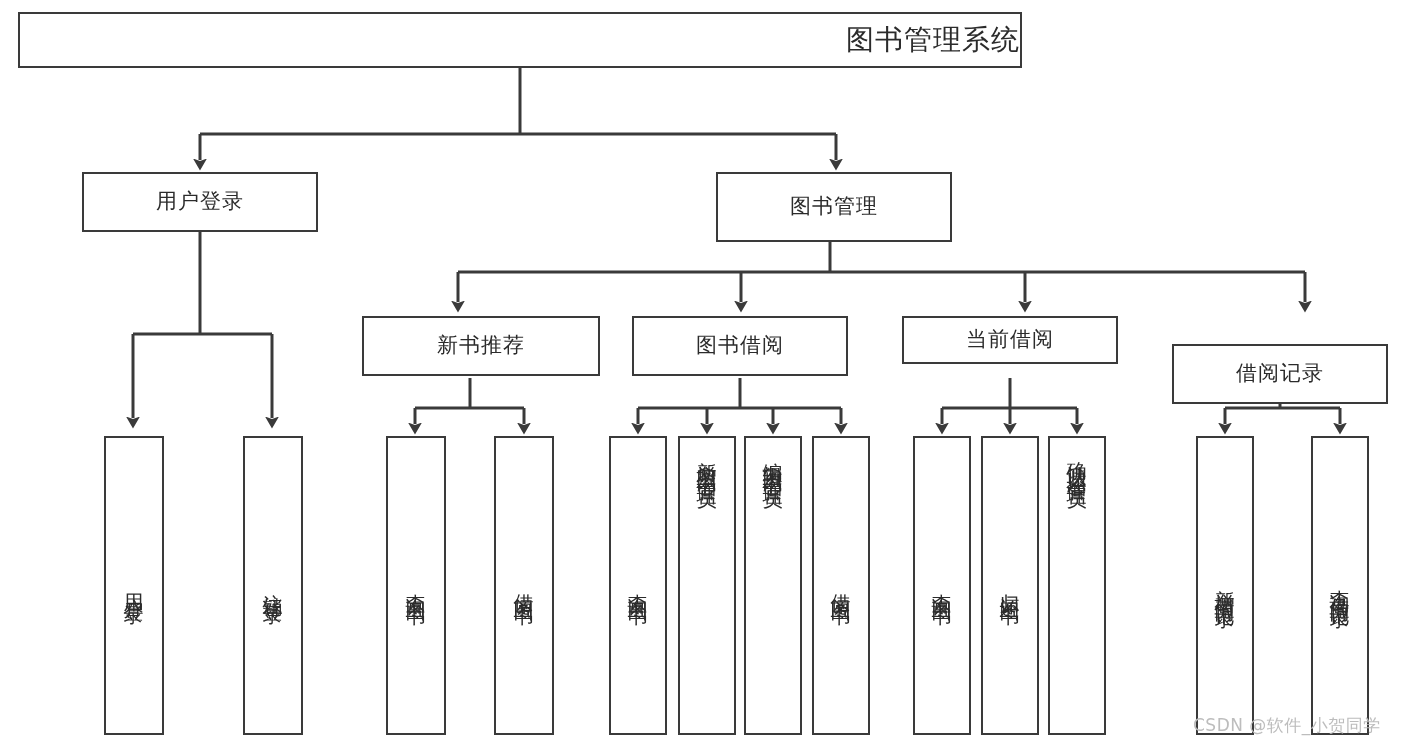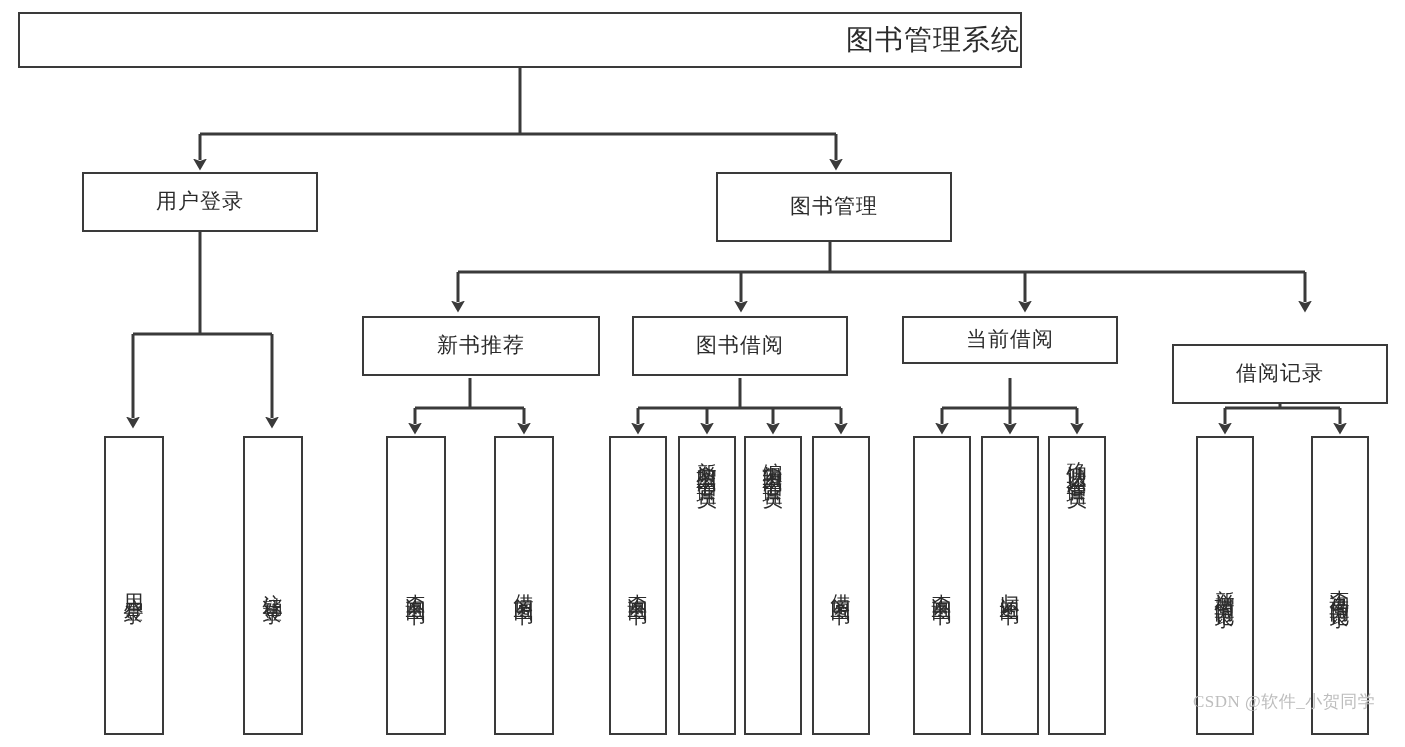--- a/index.html
+++ b/index.html
@@ -170,15 +170,15 @@
     <span class="vtxt">确认归还（管理员）</span>
   </div>
 
   <div class="node v mid" style="left:1196px;top:436px;width:58px;height:299px;">
     <span class="vtxt">新增借阅记录</span>
   </div>
   <div class="node v mid" style="left:1311px;top:436px;width:58px;height:299px;">
     <span class="vtxt">查询借阅记录</span>
   </div>
 
-  <div class="watermark" style="left:1193px;top:690px;font-family:Liberation Serif, serif;">CSDN @软件_小贺同学</div>
+  <div class="watermark" style="left:1193px;top:714px;">CSDN @软件_小贺同学</div>
 
 </div>
 
 </body></html>

